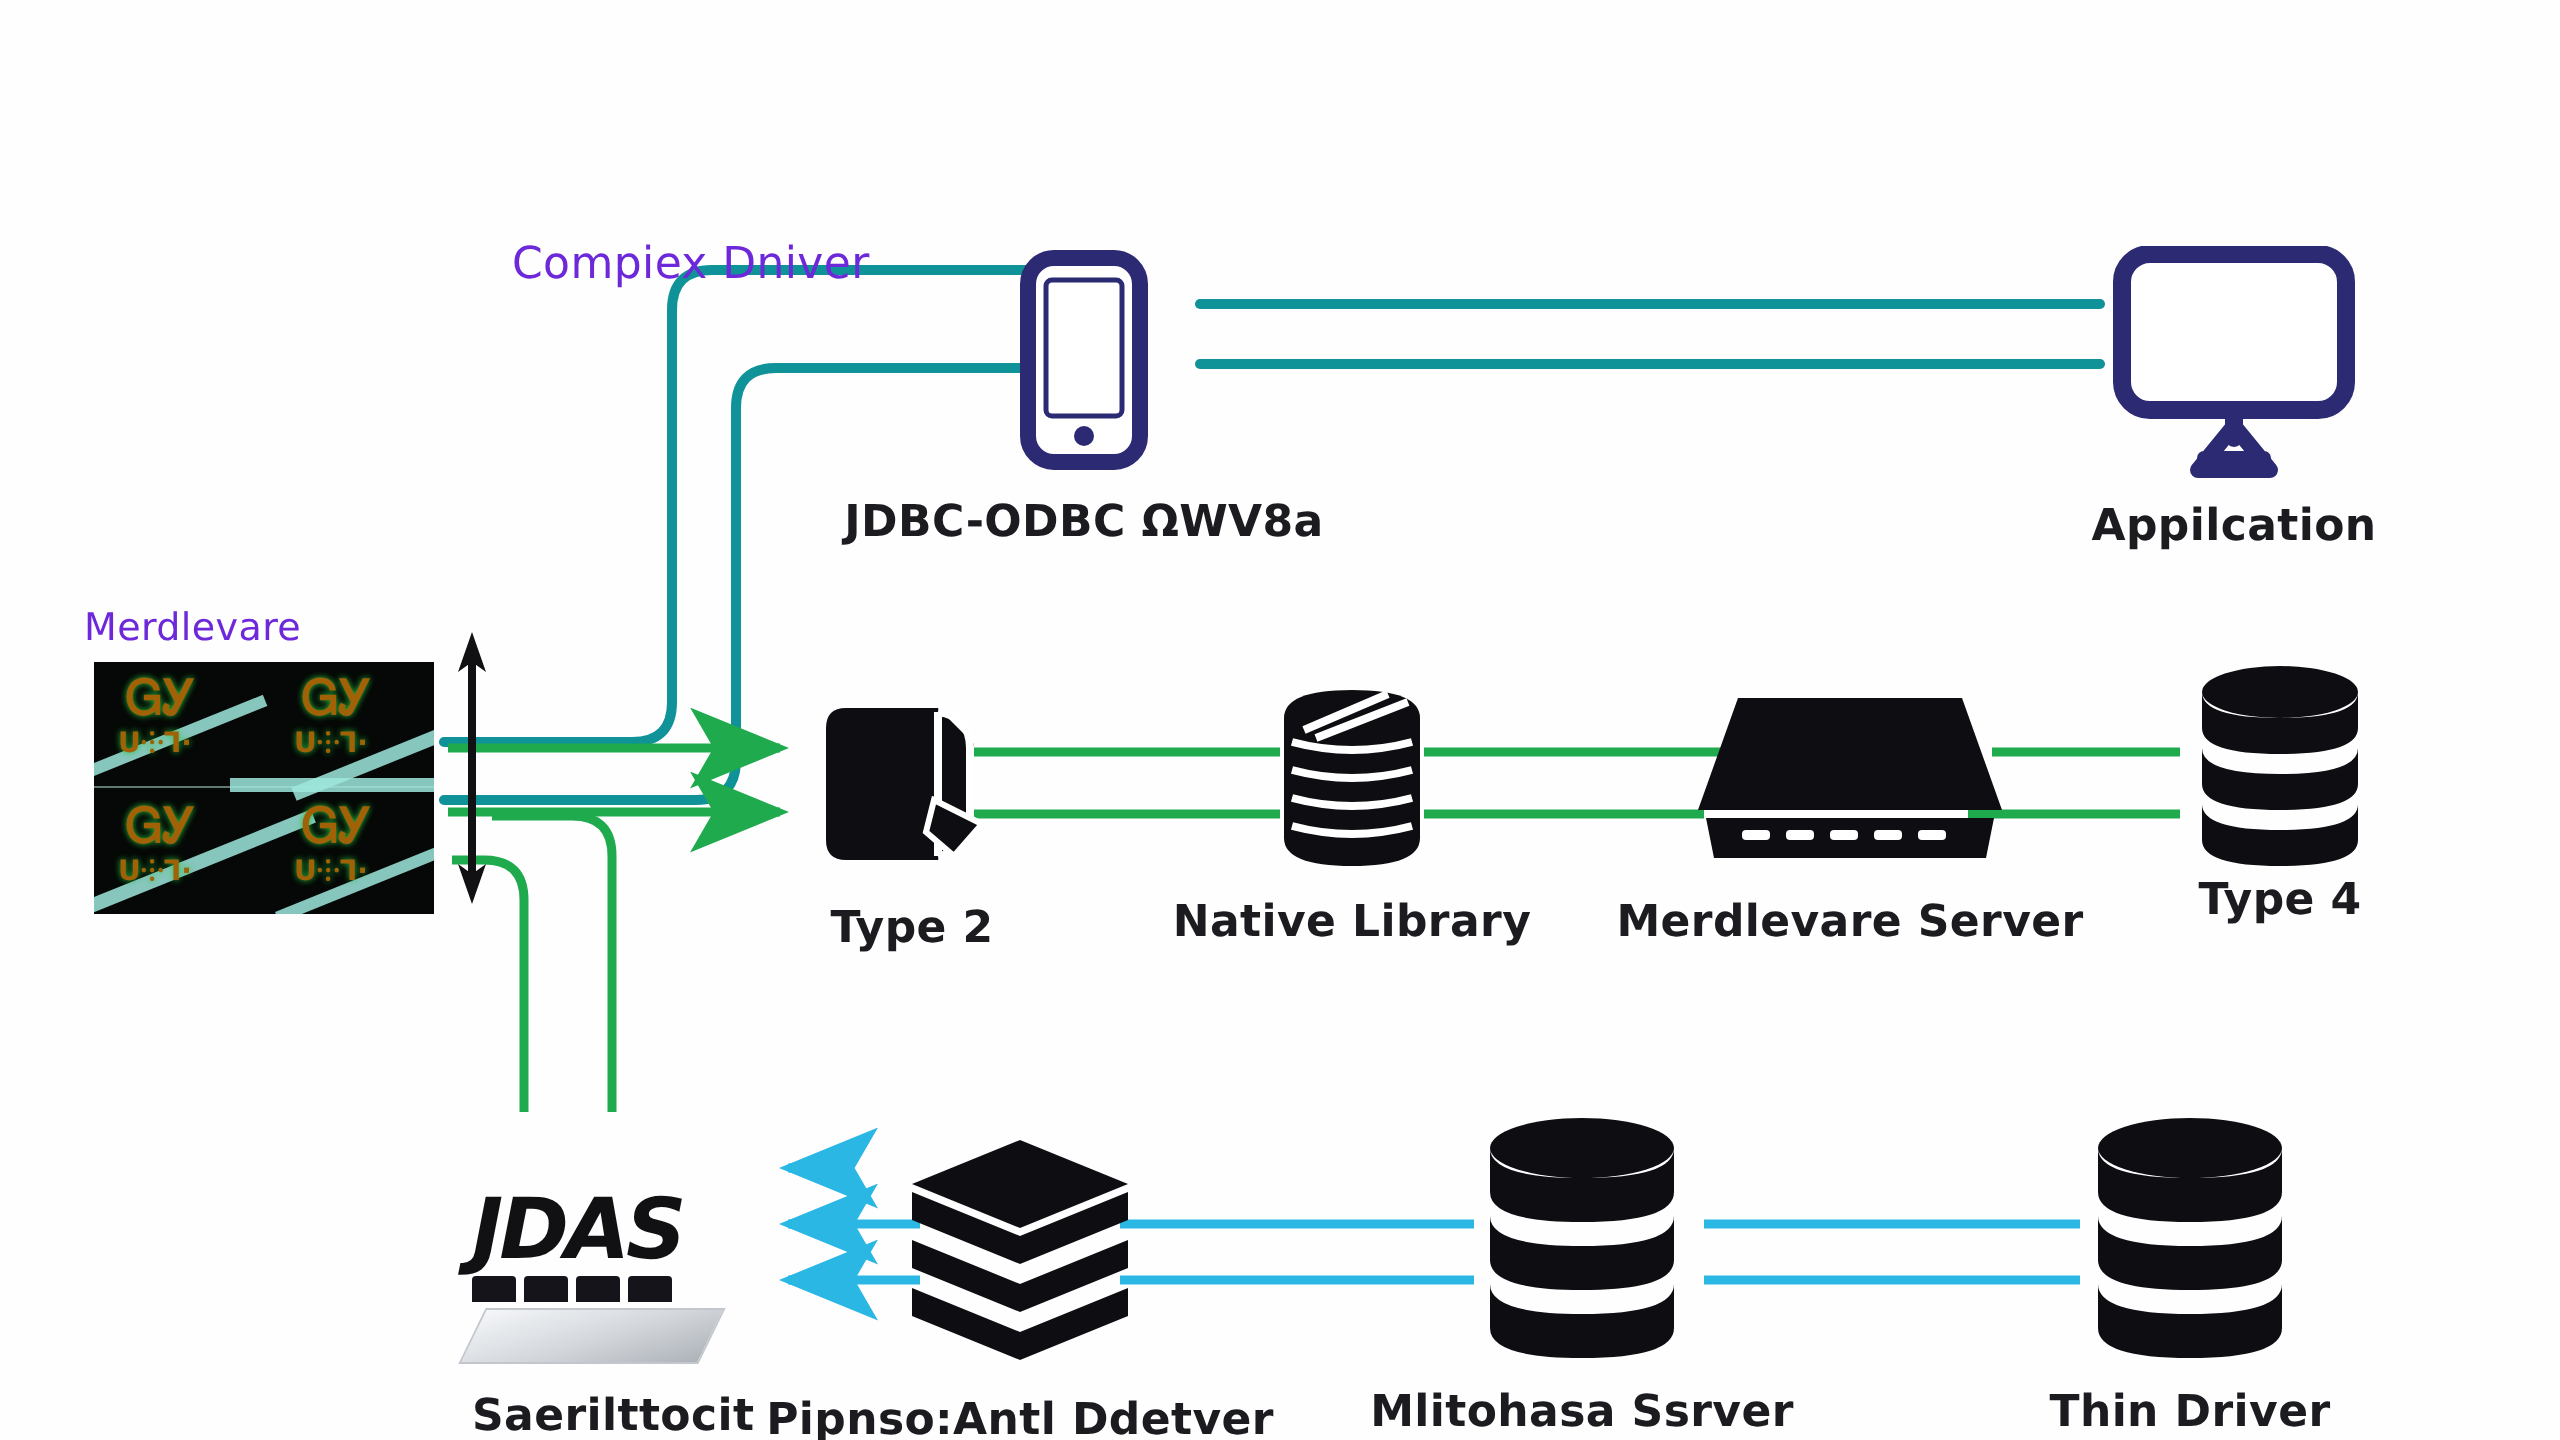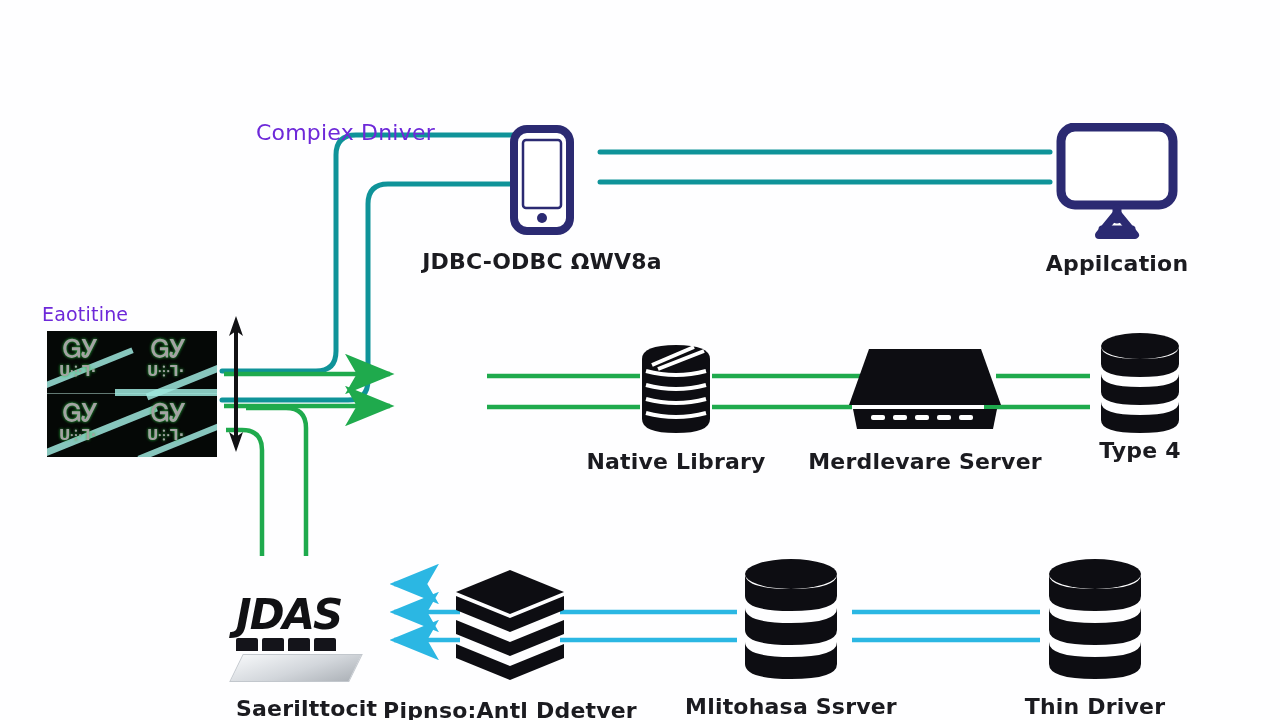--- a/index.html
+++ b/index.html
@@ -52,21 +52,21 @@
     line-height: 0;
   }
   
   .thumb {
     position: absolute;
     background: #050806;
     overflow: hidden;
   }
   .thumb .glyph {
     position: absolute;
-    color: #a3a3a3;
+    color: #a16207;
     font-family: "DejaVu Sans", sans-serif;
     font-weight: bold;
     text-shadow: 0 0 3px #26c23f;
   }
   .thumb .streak {
     position: absolute;
     background: #9fe8de;
     opacity: 0.85;
   }
   .thumb .divider {
@@ -163,21 +163,21 @@
 
     <g>
       <line x1="236" y1="330" x2="236" y2="440" stroke="#111114" stroke-width="4"></line>
       <path d="M236,316 L243,336 L236,331 L229,336 Z" fill="#111114"></path>
       <path d="M236,452 L229,432 L236,437 L243,432 Z" fill="#111114"></path>
     </g>
   </svg>
 
   <div class="free-label" style="left:256px; top:120px; font-size:22px;">Compiex Dniver</div>
 
-  <div class="free-label" style="left:42px; top:303px; font-size:19px;">Eaotitine</div>
+  <div class="free-label" style="left:42px; top:303px; font-size:19px;">Merdlevare</div>
 
   <div class="thumb" style="left:47px; top:331px; width:170px; height:126px;">
     <div class="divider" style="top:62px;"></div>
     <div class="streak" style="left:-6px; top:96px; width:120px; height:7px; transform:rotate(-22deg);"></div>
     <div class="streak" style="left:96px; top:42px; width:110px; height:7px; transform:rotate(-22deg);"></div>
     <div class="streak" style="left:-6px; top:34px; width:95px; height:6px; transform:rotate(-22deg);"></div>
     <div class="streak" style="left:88px; top:106px; width:100px; height:6px; transform:rotate(-22deg);"></div>
     <div class="streak" style="left:68px; top:58px; width:105px; height:7px;"></div>
     <div class="glyph" style="left:16px; top:4px; font-size:24px;">ᏀᎩ</div>
     <div class="glyph" style="left:104px; top:4px; font-size:24px;">ᏀᎩ</div>
@@ -205,20 +205,31 @@
       <svg width="122" height="116" viewBox="0 0 122 116">
         <rect x="5" y="4" width="112" height="78" rx="14" ry="14" fill="#ffffff" stroke="#2b2a72" stroke-width="9"></rect>
         <path d="M61,86 L61,96" stroke="#2b2a72" stroke-width="9" stroke-linecap="round"></path>
         <path d="M43,112 L61,90 L79,112 Z" fill="none" stroke="#2b2a72" stroke-width="8" stroke-linejoin="round"></path>
         <path d="M46,106 L76,106" stroke="#2b2a72" stroke-width="7" stroke-linecap="round"></path>
       </svg>
     </span>
     <span class="node-label" style="margin-top:12px; font-size:22px;">Appilcation</span>
   </div>
 
+  <div class="node" style="left:386px; top:348px; width:140px;">
+    <span class="icon-wrap">
+      <svg width="98" height="90" viewBox="0 0 98 90">
+        <path d="M16,6 L62,6 L80,24 L80,64 L62,82 L16,82 Q6,82 6,72 L6,16 Q6,6 16,6 Z" fill="#0d0d12"></path>
+        <path d="M62,8 L62,80" stroke="#ffffff" stroke-width="4" fill="none"></path>
+        <path d="M62,8 Q78,10 78,26 L78,62 Q78,78 62,80" fill="none" stroke="#ffffff" stroke-width="4"></path>
+        <path d="M60,52 L84,64 L70,80 L56,68 Z" fill="#0d0d12" stroke="#ffffff" stroke-width="3"></path>
+      </svg>
+    </span>
+    <span class="node-label" style="margin-top:14px; font-size:22px;">Type 2</span>
+  </div>
 
   <div class="node" style="left:566px; top:341px; width:220px;">
     <span class="icon-wrap">
       <svg width="80" height="96" viewBox="0 0 80 96">
         <path d="M6,18 Q6,4 40,4 Q74,4 74,18 L74,78 Q74,92 40,92 Q6,92 6,78 Z" fill="#0d0d12"></path>
         <g stroke="#ffffff" stroke-width="4" fill="none">
           <path d="M10,30 Q40,38 70,30"></path>
           <path d="M10,44 Q40,52 70,44"></path>
           <path d="M10,58 Q40,66 70,58"></path>
           <path d="M10,72 Q40,80 70,72"></path>

